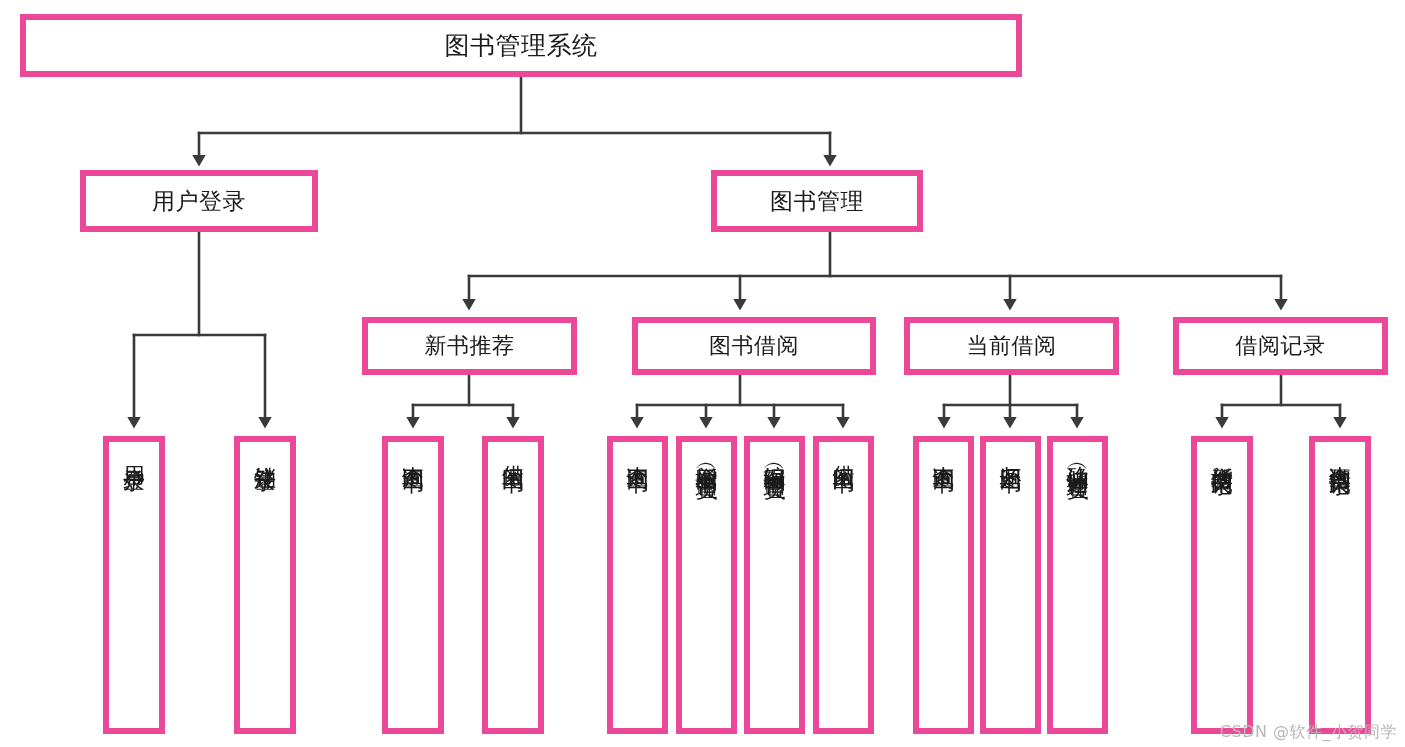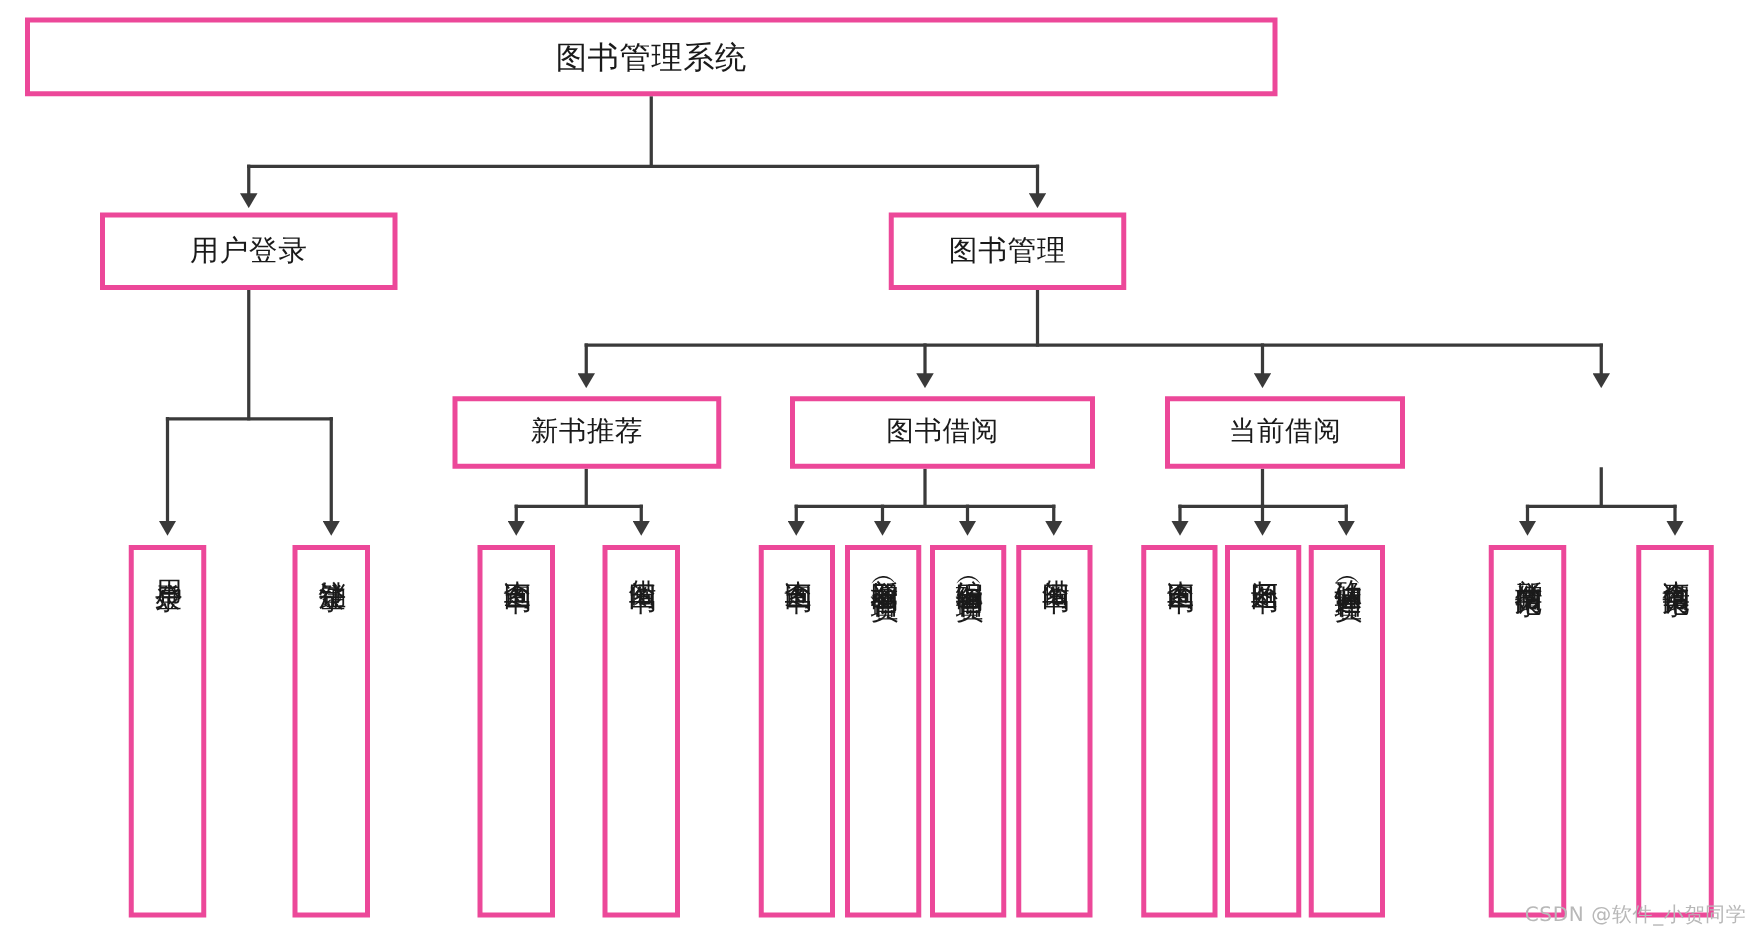--- a/index.html
+++ b/index.html
@@ -25,21 +25,21 @@
     top: 0;
     width: 1405px;
     height: 747px;
     pointer-events: none;
   }
   
   .node {
     position: absolute;
     box-sizing: border-box;
     background: #ffffff;
-    border: 4px solid #ec4899;
+    border: 6px solid #ec4899;
     display: flex;
     align-items: center;
     justify-content: center;
     color: #1a1a1a;
     z-index: 2;
   }
   .node .label {
     display: block;
     text-align: center;
     line-height: 1.08;
@@ -138,36 +138,39 @@
   </svg>
 
   <div class="node h root" style="left:20px; top:14px; width:1002px; height:63px;">
     <span class="label">图书管理系统</span>
   </div>
 
   <div class="node h lvl2" style="left:80px; top:170px; width:238px; height:62px;">
     <span class="label">用户登录</span>
   </div>
 
-  <div class="node h lvl2" style="left:711px; top:170px; width:190px; height:62px;">
+  <div class="node h lvl2" style="left:711px; top:170px; width:212px; height:62px;">
     <span class="label">图书管理</span>
   </div>
 
   <div class="node h lvl3" style="left:362px; top:317px; width:215px; height:58px;align-items:center;">
     <span class="label">新书推荐</span>
   </div>
 
   <div class="node h lvl3" style="left:632px; top:317px; width:244px; height:58px;">
     <span class="label">图书借阅</span>
   </div>
 
-  <div class="node h lvl3" style="left:932px; top:317px; width:192px; height:58px;">
+  <div class="node h lvl3" style="left:904px; top:317px; width:215px; height:58px;">
     <span class="label">当前借阅</span>
   </div>
 
+  <div class="node h lvl3" style="left:1173px; top:317px; width:215px; height:58px;">
+    <span class="label">借阅记录</span>
+  </div>
 
   <div class="node v" style="left:103px; top:436px; width:62px; height:298px;">
     <span class="label">用户登录</span>
   </div>
 
   <div class="node v" style="left:234px; top:436px; width:62px; height:298px;">
     <span class="label">注销登录</span>
   </div>
 
   <div class="node v" style="left:382px; top:436px; width:62px; height:298px;">

